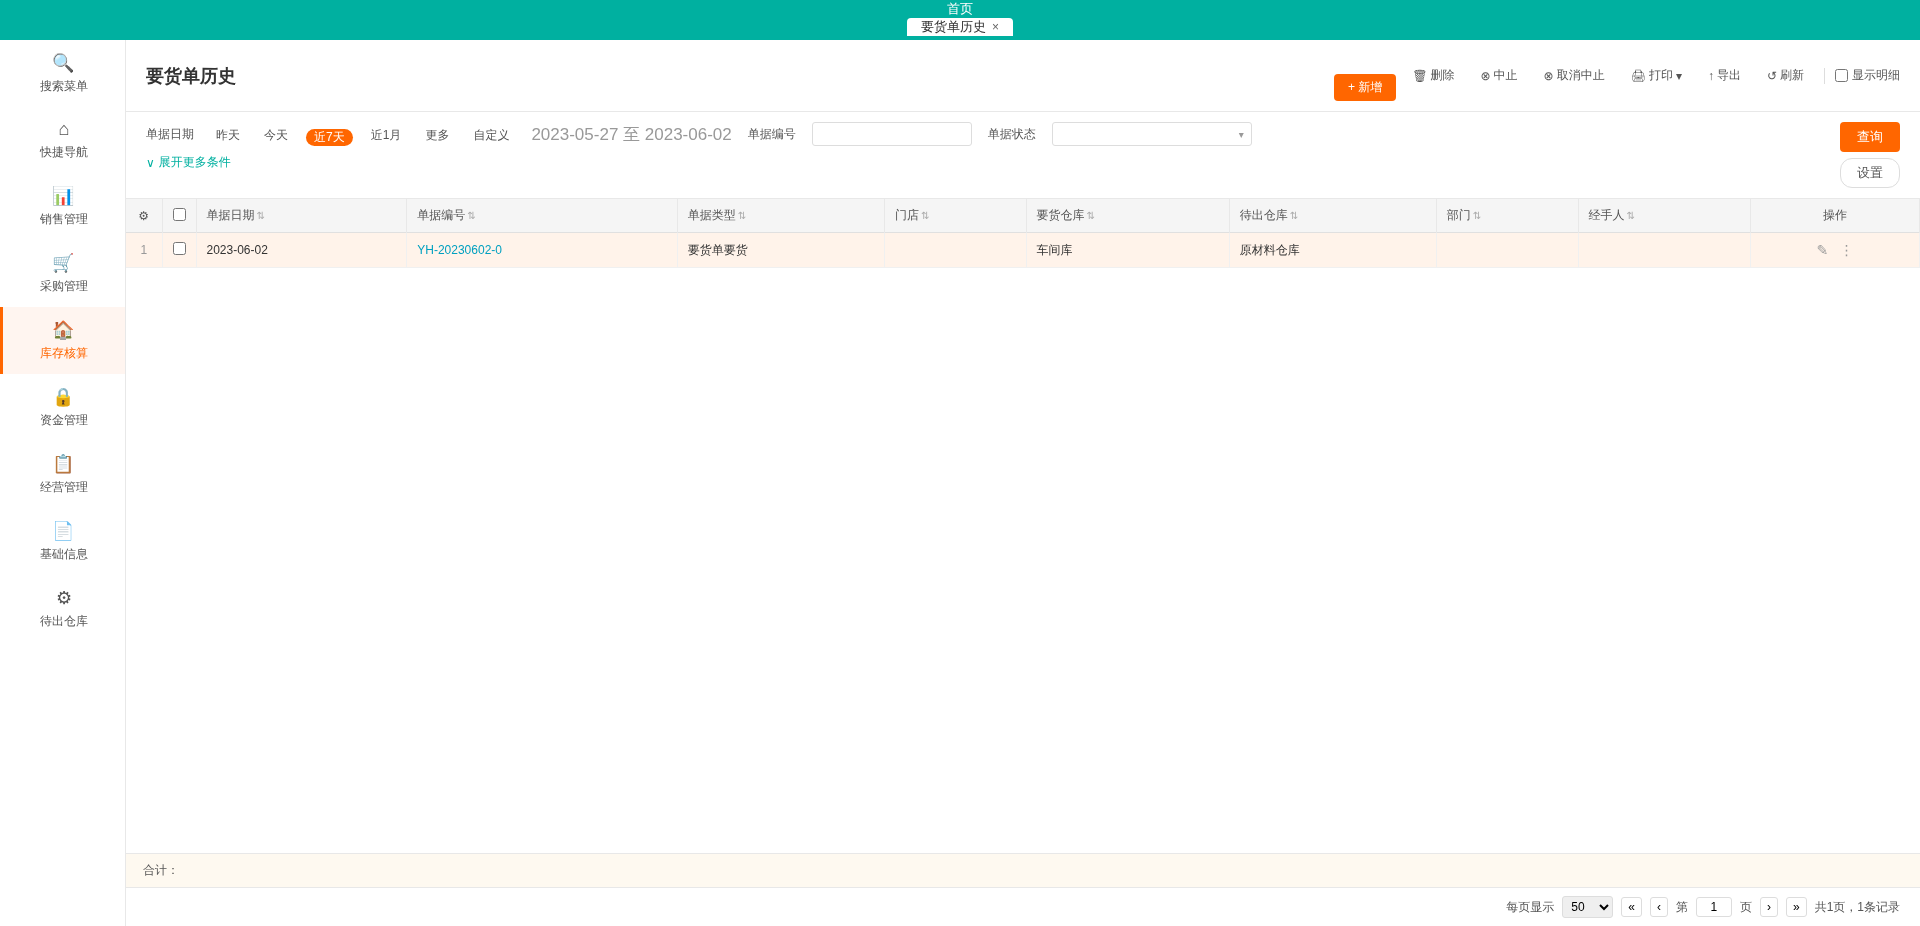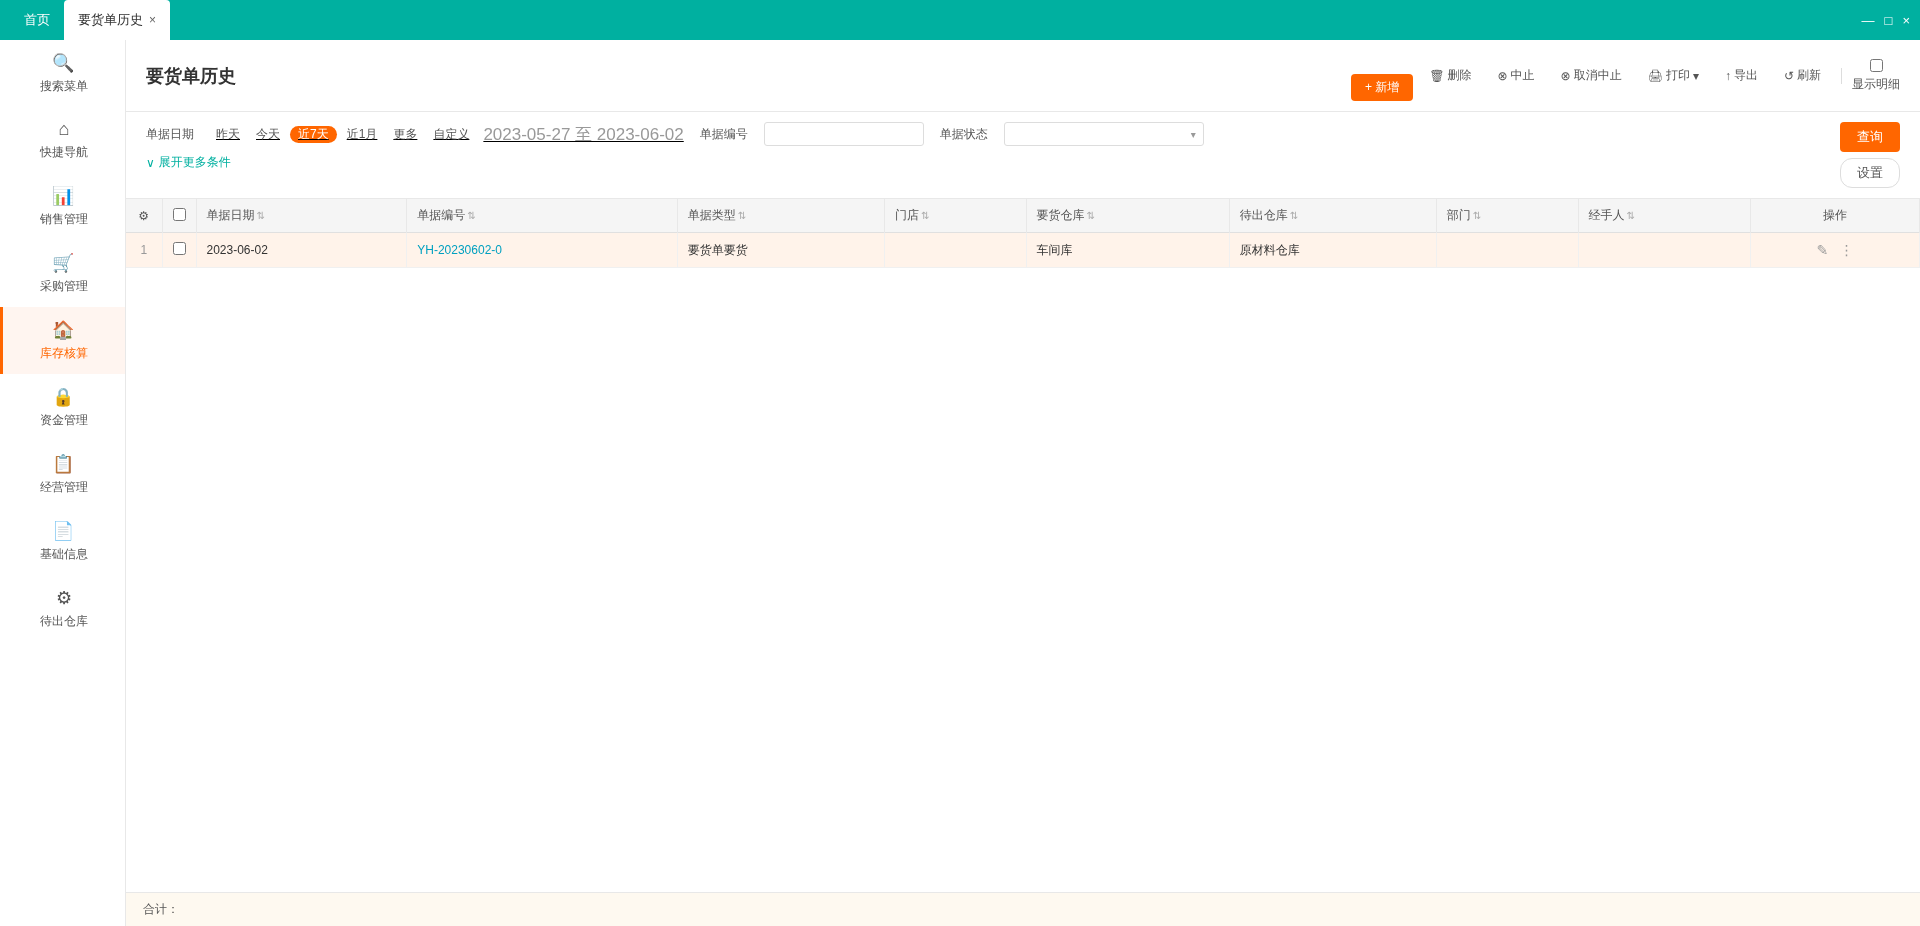--- a/index.html
+++ b/index.html
@@ -7,20 +7,21 @@
 
     
     .top-bar {
       background: #00b0a0;
       height: 40px;
       display: flex;
       align-items: center;
       padding: 0 10px;
       color: white;
       flex-shrink: 0;
+      flex-direction: column;
     }
     .top-bar .tab {
       padding: 0 14px;
       height: 40px;
       display: flex;
       align-items: center;
       font-size: 13px;
       cursor: pointer;
       color: white;
     }
@@ -127,21 +128,21 @@
       font-size: 12px;
     }
     .toolbar-btn.primary {
       background: #f60;
       color: white;
       border-radius: 4px;
       padding: 5px 14px;
       margin-top: 24px;
     }
     .toolbar-sep { width: 1px; height: 16px; background: #ddd; margin: 0 4px; }
-    .show-detail-cb { display: flex; align-items: center; gap: 4px; font-size: 12px; color: #555; flex-direction: column; }
+    .show-detail-cb { display: flex; align-items: center; gap: 4px; font-size: 12px; color: #555; }
 
     
     .filter-bar {
       background: white;
       padding: 10px 20px;
       border-bottom: 1px solid #e8e8e8;
       flex-shrink: 0;
     }
     .filter-row {
       display: flex;
@@ -149,23 +150,22 @@
       gap: 16px;
       flex-wrap: wrap;
     }
     .filter-label {
       font-size: 12px;
       color: #555;
       white-space: nowrap;
     }
     .filter-date-btns {
       display: flex;
-      gap: 4px;
-      align-items: center;
-      text-decoration: underline;
+      gap: 12px;
+      align-items: flex-end;
     }
     .date-btn {
       padding: 2px 6px;
       border: none;
       background: transparent;
       cursor: pointer;
       color: #555;
       font-size: 12px;
       border-radius: 3px;
     }
@@ -550,15 +550,31 @@
             </td>
           </tr>
         </tbody>
       </table>
     </div>
 
     <div class="table-footer">
       <span>合计：</span>
     </div>
 
+    <div class="pagination">
+      <span>每页显示</span>
+      <select>
+        <option>20</option>
+        <option selected="">50</option>
+        <option>100</option>
+      </select>
+      <button class="page-btn">«</button>
+      <button class="page-btn">‹</button>
+      <span>第</span>
+      <input class="page-input" type="text" value="1" style="">
+      <span>页</span>
+      <button class="page-btn">›</button>
+      <button class="page-btn">»</button>
+      <span>共1页，1条记录</span>
+    </div>
 
   </div>
 </div>
 
 </body></html>

